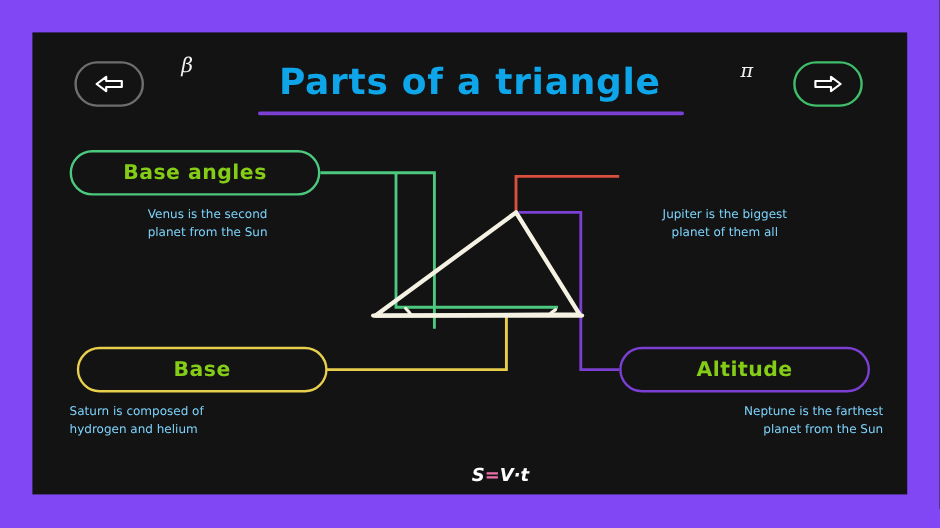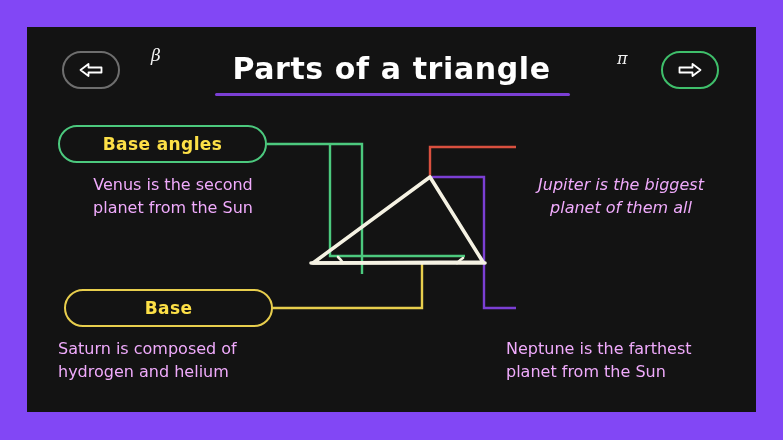--- a/index.html
+++ b/index.html
@@ -66,21 +66,21 @@
   }
   #beta-symbol { left: 124px; top: 20px; }
   #pi-symbol   { left: 590px; top: 24px; font-size: 16px; }
 
   #slide-title {
     position: absolute;
     left: 0;
     top: 24px;
     width: 729px;
     text-align: center;
-    color: #ffffff;
+    color: #0ea5e9;
     font-family: "DejaVu Sans", sans-serif;
     font-size: 30px;
     font-weight: 600;
     letter-spacing: 0.6px;
     white-space: nowrap;
   }
   #title-underline {
     position: absolute;
     left: 188px;
     top: 66px;
@@ -95,43 +95,43 @@
     position: absolute;
     box-sizing: border-box;
     height: 38px;
     border-radius: 19px;
     border-width: 2.5px;
     border-style: solid;
     background: #131313;
     display: flex;
     align-items: center;
     justify-content: center;
-    color: #fde047;
+    color: #84cc16;
     font-size: 17px;
     font-weight: 600;
     letter-spacing: 0.4px;
     white-space: nowrap;
   }
   #pill-base-angles { left: 31px;  top: 98px;  width: 209px; border-color: #4CC97E; }
   #pill-apex        { left: 489px; top: 98px;  width: 209px; border-color: #D9503F; }
   #pill-base        { left: 37px;  top: 262px; width: 209px; border-color: #E8CE4D; }
   #pill-altitude    { left: 489px; top: 262px; width: 209px; border-color: #7B3FD4; }
 
   .caption {
     position: absolute;
     width: 230px;
-    color: #f0abfc;
-    font-size: 16px;
+    color: #7dd3fc;
+    font-size: 10px;
     line-height: 1.45;
     white-space: pre-line;
   }
   #caption-base-angles { left: 31px;  top: 146px; text-align: center; }
-  #caption-apex        { left: 479px; top: 146px; text-align: center; font-style: italic; }
+  #caption-apex        { left: 462px; top: 146px; text-align: center; }
   #caption-base        { left: 31px;  top: 310px; text-align: left; }
-  #caption-altitude    { left: 479px; top: 310px; text-align: left; }
+  #caption-altitude    { left: 479px; top: 310px; text-align: right; }
 
   #formula {
     position: absolute;
     left: 340px;
     top: 360px;
     width: 100px;
     text-align: center;
     color: #ffffff;
     font-size: 15px;
     font-weight: 600;
@@ -196,18 +196,20 @@
     <div class="caption" id="caption-base-angles">Venus is the second
 planet from the Sun</div>
 
     <div class="caption" id="caption-apex">Jupiter is the biggest
 planet of them all</div>
 
     <div class="pill" id="pill-base">Base</div>
     <div class="caption" id="caption-base">Saturn is composed of
 hydrogen and helium</div>
 
+    <div class="pill" id="pill-altitude">Altitude</div>
     <div class="caption" id="caption-altitude">Neptune is the farthest
 planet from the Sun</div>
 
+    <div id="formula"><span>S</span><span class="eq">=</span><span>V·t</span></div>
 
   </div>
 </div>
 
 </body></html>

